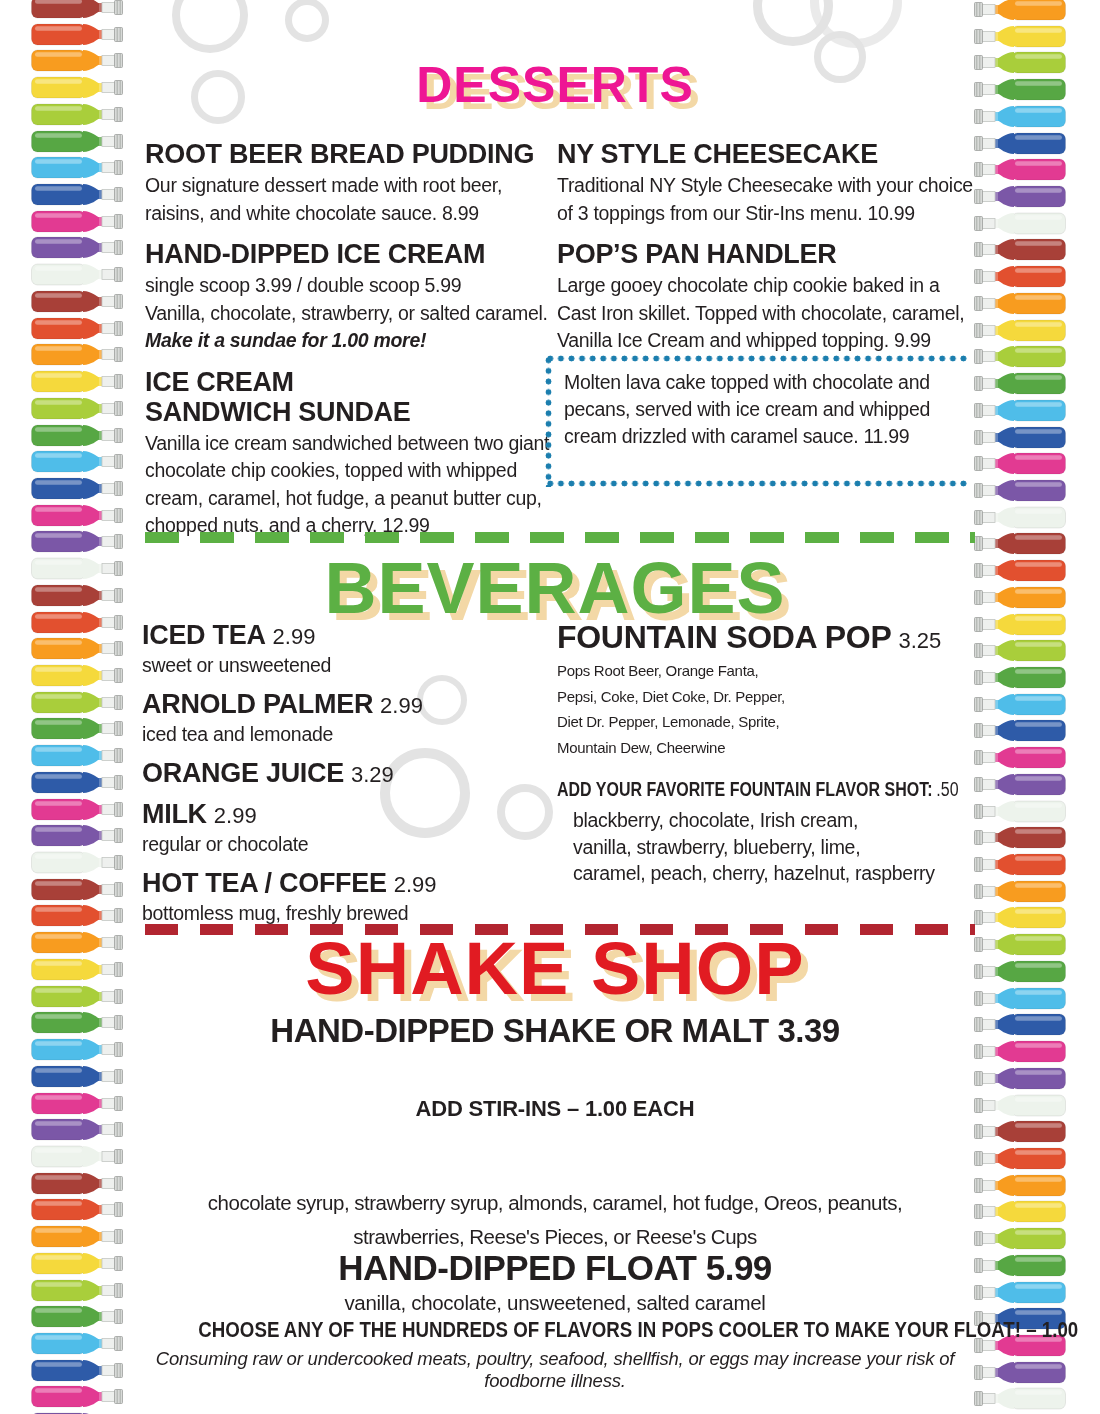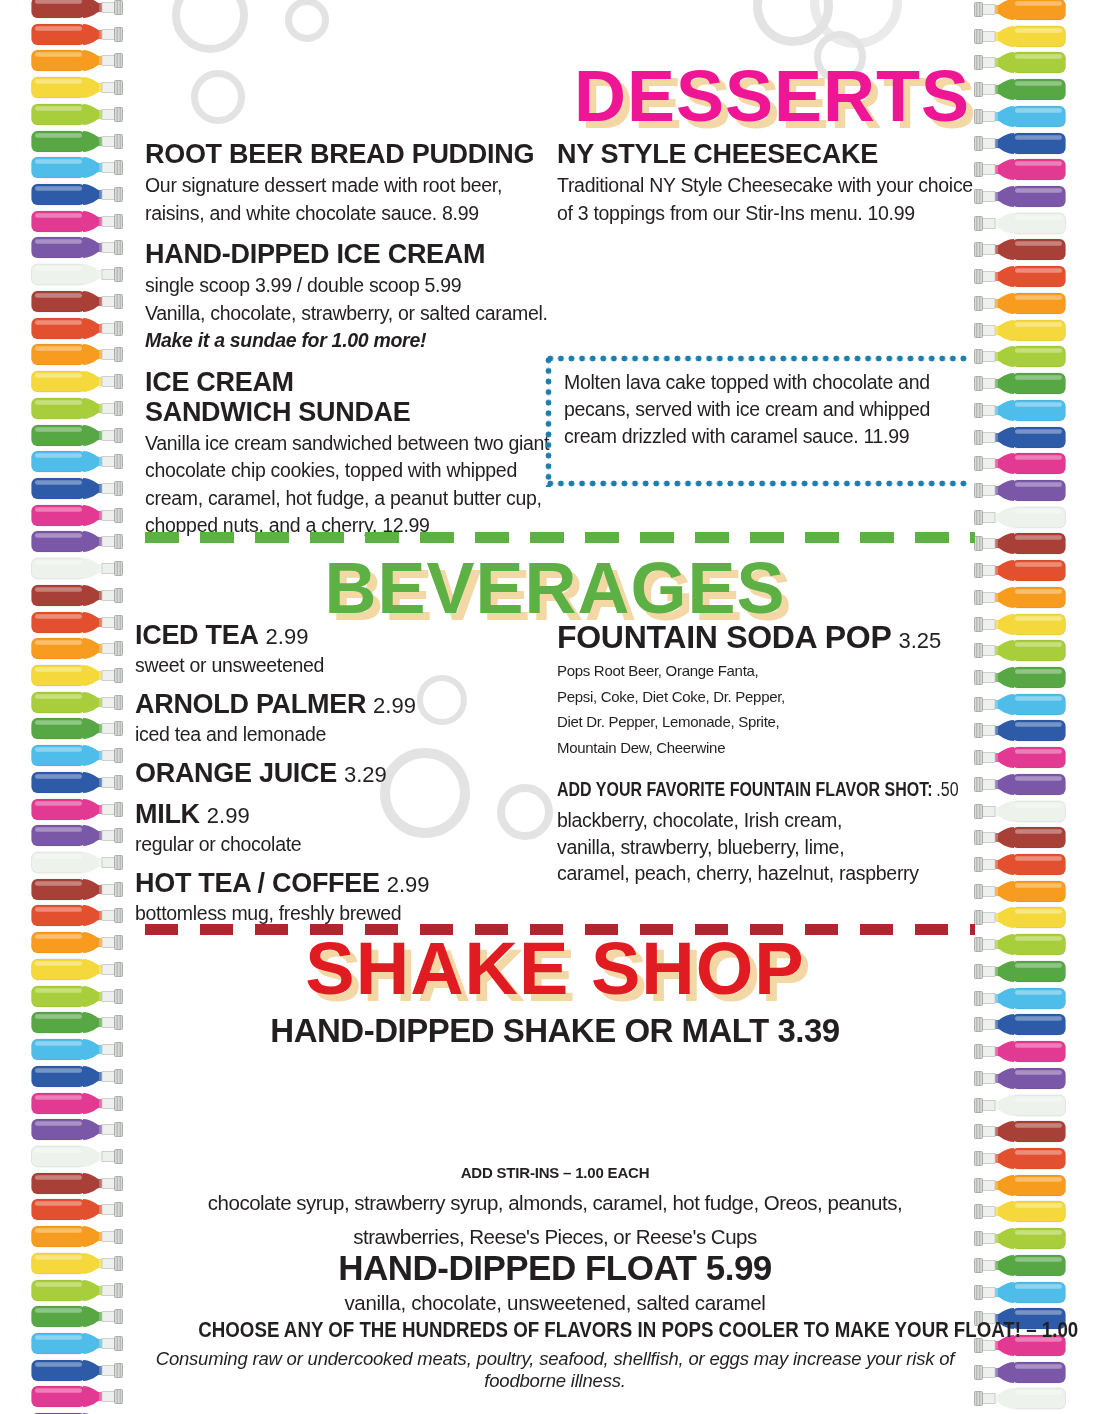--- a/index.html
+++ b/index.html
@@ -11,58 +11,58 @@
   .bubble{position:absolute;border-radius:50%;box-sizing:border-box;border-style:solid;border-color:#e3e3e3;}
   
   .bottle-strip{position:absolute;top:0;width:93px;height:1414px;}
   .bottle{position:absolute;left:0;width:93px;height:27px;}
   .bottle.flip{transform:scaleX(-1);}
   
   .heading{
     position:absolute;left:140px;width:830px;text-align:center;font-weight:bold;line-height:1;
     letter-spacing:1px;text-shadow:7px 7px 0 var(--heading-shadow,#f3d8a6);white-space:nowrap;
   }
-  #h-desserts{top:60px;font-size:72px;color:var(--desserts-heading,#ee1694);text-align:right;}
+  #h-desserts{top:60px;font-size:50px;color:var(--desserts-heading,#ee1694);}
   #h-beverages{top:552px;font-size:72px;color:var(--beverages-heading,#5cb044);}
   #h-shake{top:932px;font-size:74px;color:var(--shake-heading,#e11b22);}
   
   .col{position:absolute;}
   #desserts-left{left:145px;top:139px;width:420px;}
   #desserts-right{left:557px;top:139px;width:430px;}
-  #bev-left{left:135px;top:620px;width:420px;}
+  #bev-left{left:142px;top:620px;width:420px;}
   #bev-right{left:557px;top:620px;width:432px;}
   .menu-item{margin-bottom:12px;}
   .bev-item{margin-bottom:11px;}
   .item-title{font-size:27px;font-weight:bold;letter-spacing:-0.3px;line-height:30px;white-space:pre-line;}
   .item-desc{font-size:19.5px;line-height:27.5px;letter-spacing:-0.3px;white-space:pre-line;margin-top:3px;}
   .item-note{font-size:19.5px;line-height:27.5px;letter-spacing:-0.3px;font-weight:bold;font-style:italic;}
   .price{font-weight:normal;font-size:22px;letter-spacing:0;margin-left:7px;}
   .bev-desc{font-size:19.5px;line-height:26px;letter-spacing:-0.3px;white-space:pre-line;margin-top:2px;}
   .bottomless-1{font-size:37px;font-weight:bold;line-height:40px;letter-spacing:-0.5px;}
   .bottomless-2{font-size:32px;font-weight:bold;line-height:34px;letter-spacing:-0.3px;}
   .soda-desc{font-size:15px;line-height:25.5px;letter-spacing:-0.3px;white-space:pre-line;margin-top:4px;}
   .flavor-shot-label{margin-top:17px;font-size:20.5px;font-weight:bold;white-space:nowrap;transform:scaleX(0.78);transform-origin:left center;line-height:24px;}
   .flavor-shot-label .price{font-size:20.5px;margin-left:5px;}
-  .flavor-shot-desc{font-size:19.5px;line-height:26.5px;letter-spacing:-0.3px;white-space:pre-line;margin-top:6px;}
+  .flavor-shot-desc{font-size:19.5px;line-height:26.5px;letter-spacing:-0.3px;white-space:pre-line;margin-top:6px;margin-left:16px;}
   
   #turtle-box{position:absolute;left:545px;top:355px;width:424px;height:132px;}
   .dots-h{position:absolute;left:0;width:100%;height:7px;background-image:radial-gradient(circle,var(--teal-dot,#1b7eae) 2.7px,transparent 3.2px);background-size:10.6px 7px;background-repeat:repeat-x;}
   .dots-v{position:absolute;top:0;left:0;width:7px;height:100%;background-image:radial-gradient(circle,var(--teal-dot,#1b7eae) 2.7px,transparent 3.2px);background-size:7px 10.6px;background-repeat:repeat-y;}
   #turtle-content{position:absolute;left:19px;top:11px;width:395px;}
   #turtle-content .item-desc{line-height:27px;}
   
   .divider{position:absolute;left:145px;width:830px;height:11px;}
   #divider-green{top:532px;background:repeating-linear-gradient(90deg,var(--beverages-heading,#5cb044) 0 34px,transparent 34px 55px);}
   #divider-red{top:924px;background:repeating-linear-gradient(90deg,var(--red-dash,#b22530) 0 33px,transparent 33px 55px);}
   
   .center-row{position:absolute;left:145px;width:820px;text-align:center;}
   #shake-malt{top:1012px;font-size:33px;font-weight:bold;letter-spacing:-0.5px;}
   #shake-flavors{top:1055px;display:flex;}
   .flavor-col{flex:1;font-size:24px;font-weight:bold;line-height:34px;white-space:pre-line;letter-spacing:-0.3px;transform:scaleX(0.93);}
-  #stir-title{top:1164px;font-size:15px;font-weight:bold;letter-spacing:-0.2px;}
+  #stir-title{top:1096px;font-size:22px;font-weight:bold;letter-spacing:-0.2px;}
   #stir-desc{top:1186px;font-size:20.5px;line-height:34px;letter-spacing:-0.5px;white-space:pre-line;}
   #float-title{top:1248px;font-size:35px;font-weight:bold;letter-spacing:-0.5px;}
   #float-desc{top:1291px;font-size:20.5px;letter-spacing:-0.3px;}
   #choose-line{top:1318px;font-size:21.5px;font-weight:bold;white-space:nowrap;transform:scaleX(0.87);transform-origin:center;}
   #disclaimer{top:1348px;font-size:18.5px;font-style:italic;letter-spacing:-0.2px;}
 </style>
 </head>
 <body>
 
 <div id="page">
@@ -1185,20 +1185,26 @@
 chopped nuts, and a cherry. 12.99</div>
     </div>
   </div>
 
   <div class="col" id="desserts-right">
     <div class="menu-item">
       <div class="item-title">NY STYLE CHEESECAKE</div>
       <div class="item-desc">Traditional NY Style Cheesecake with your choice
 of 3 toppings from our Stir-Ins menu. 10.99</div>
     </div>
+    <div class="menu-item">
+      <div class="item-title">POP’S PAN HANDLER</div>
+      <div class="item-desc">Large gooey chocolate chip cookie baked in a
+Cast Iron skillet.  Topped with chocolate, caramel,
+Vanilla Ice Cream and whipped topping. 9.99</div>
+    </div>
   </div>
 
   <div id="turtle-box">
     <div class="dots-h" style="top:0;"></div>
     <div class="dots-h" style="bottom:0;"></div>
     <div class="dots-v"></div>
     <div id="turtle-content">
       <div class="item-desc">Molten lava cake topped with chocolate and
 pecans, served with ice cream and whipped
 cream drizzled with caramel sauce. 11.99</div>

